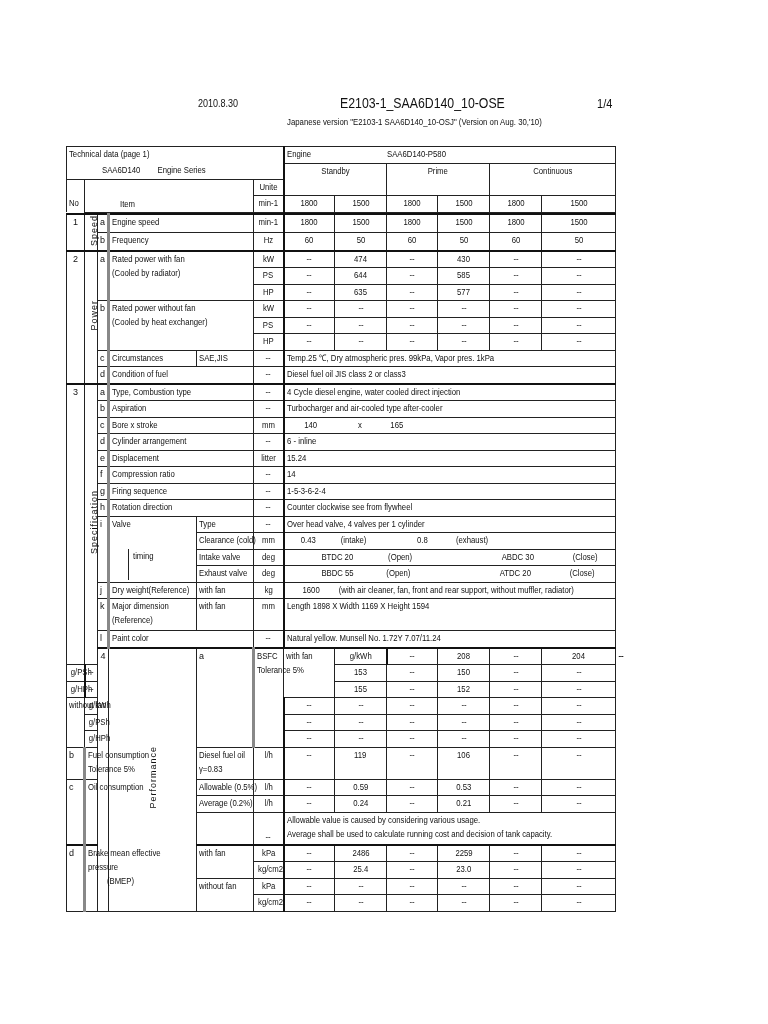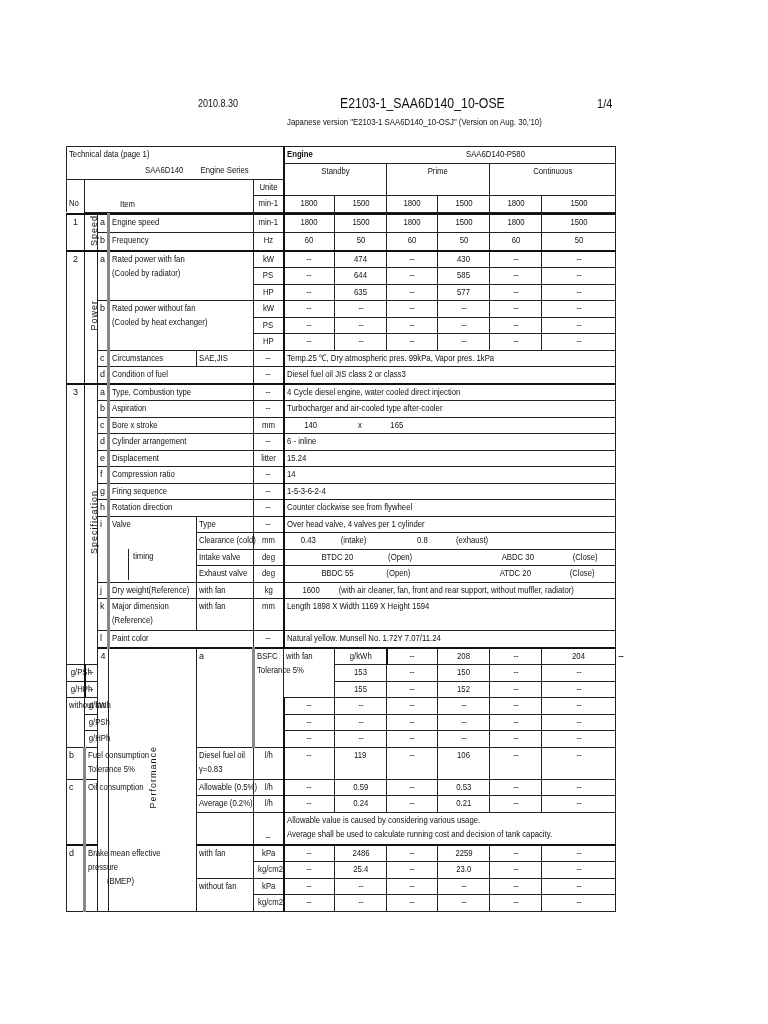--- a/index.html
+++ b/index.html
@@ -6,22 +6,22 @@
   body{width:768px;height:1024px;position:relative;overflow:hidden;font-family:"Liberation Sans",sans-serif;color:#111;}
   .hdr-date{position:absolute;left:198px;top:97px;font-size:11px;transform:scaleX(0.82);transform-origin:left;}
   .hdr-title{position:absolute;left:340px;top:94px;font-size:15px;transform:scaleX(0.82);transform-origin:left;}
   .hdr-page{position:absolute;left:597px;top:96px;font-size:13px;transform:scaleX(0.85);transform-origin:left;}
   .hdr-sub{position:absolute;left:287px;top:116px;font-size:9.5px;transform:scaleX(0.82);transform-origin:left;white-space:nowrap;}
   table.spec{position:absolute;left:66px;top:146px;border-collapse:collapse;table-layout:fixed;width:549px;font-size:9px;}
   table.spec td{border:1px solid #222;padding:0 2px;height:15.5px;line-height:14px;white-space:nowrap;overflow:visible;vertical-align:top;}
   table.spec td.c{text-align:center;}
   table.spec td.nb-t{border-top:none;}
   table.spec td.nb-b{border-bottom:none;}
-  table.spec td.nb-l{border-left:none;text-align:center;}
-  table.spec td.nb-r{border-right:none;font-weight:bold;}
+  table.spec td.nb-l{border-left:none;}
+  table.spec td.nb-r{border-right:none;}
   .cond{display:inline-block;transform:scaleX(0.86);transform-origin:left;}
   .condc{display:inline-block;transform:scaleX(0.86);transform-origin:center;}
   .thick-l{border-left:2px solid #111 !important;}
   .thick-t{border-top:2px solid #111 !important;}
   .vlabel{writing-mode:vertical-rl;transform:rotate(180deg);font-size:9px;letter-spacing:1px;display:inline-block;}
   .vcell{text-align:center;vertical-align:middle !important;}
   .gray-l{border-left:3px solid #888 !important;margin-top:40px;}
 </style>
 </head>
 <body>
@@ -47,21 +47,21 @@
       <col style="width:74px">
   </colgroup>
 
   <tbody>
       <tr>
     <td colspan="6" class="nb-b"><span class="cond">Technical data (page 1)</span></td>
     <td colspan="2" class="thick-l nb-r"><span class="cond">Engine</span></td>
     <td colspan="4" class="nb-l" style="padding-left:0"><span class="cond">SAA6D140-P580</span></td>
   </tr>
   <tr>
-    <td colspan="6" class="nb-t" style="padding-left:78px"><span class="cond"><span>SAA6D140</span>&nbsp;&nbsp;&nbsp;&nbsp;&nbsp;&nbsp;&nbsp;&nbsp;<span>Engine Series</span></span></td>
+    <td colspan="6" class="nb-t" style="padding-left:35px"><span class="cond"><span>SAA6D140</span>&nbsp;&nbsp;&nbsp;&nbsp;&nbsp;&nbsp;&nbsp;&nbsp;<span>Engine Series</span></span></td>
     <td colspan="2" rowspan="2" class="c thick-l"><span class="condc">Standby</span></td>
     <td colspan="2" rowspan="2" class="c"><span class="condc">Prime</span></td>
     <td colspan="2" rowspan="2" class="c"><span class="condc">Continuous</span></td>
   </tr>
   <tr>
     <td rowspan="2" class="nb-b" style="vertical-align:bottom"></td>
     <td colspan="4" rowspan="2" class="c" style="vertical-align:bottom"></td>
     <td class="c"><span class="condc">Unite</span></td>
   </tr>
   <tr>

